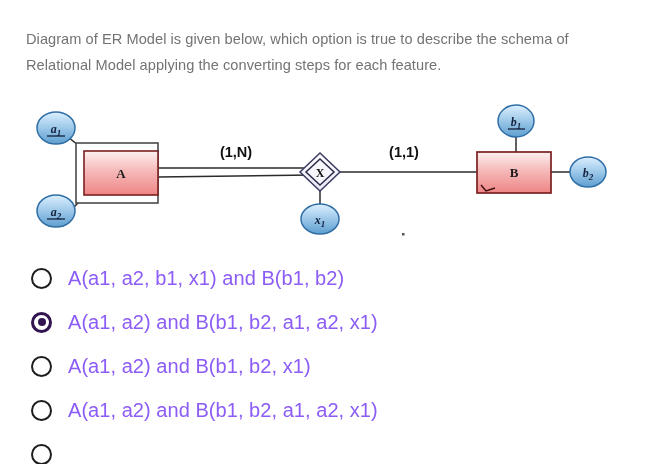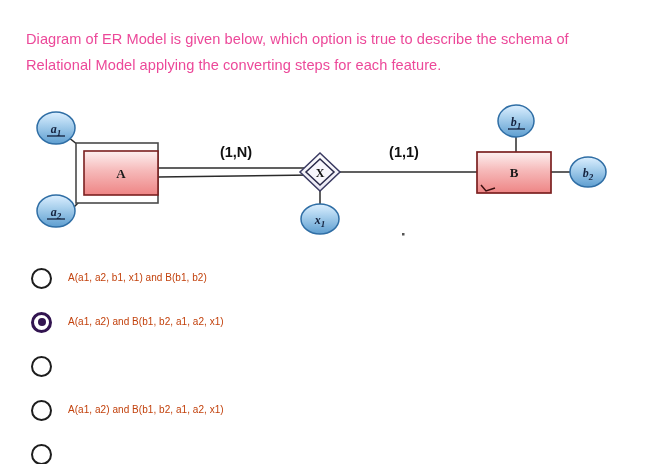--- a/index.html
+++ b/index.html
@@ -18,21 +18,21 @@
   }
 
   
   #question {
     position: absolute;
     left: 26px;
     top: 26px;
     width: 612px;
     font-size: 14.6px;
     line-height: 26px;
-    color: #ec4899;
+    color: #737373;
     letter-spacing: 0.05px;
   }
 
   
   #diagram {
     position: absolute;
     left: 0;
     top: 95px;
     width: 656px;
     height: 150px;
@@ -73,23 +73,23 @@
     left: 50%;
     top: 50%;
     width: 8px;
     height: 8px;
     margin-left: -4px;
     margin-top: -4px;
     border-radius: 50%;
     background: #321450;
   }
   .option-label {
-    font-size: 10px;
+    font-size: 20px;
     line-height: 20px;
-    color: #c2410c;
+    color: #8b5cf6;
     letter-spacing: 0.05px;
     white-space: nowrap;
   }
 </style>
 </head>
 <body>
 
 <div id="question">Diagram of ER Model is given below, which option is true to describe the schema of Relational Model applying the converting steps for each feature.</div>
 
 <div id="diagram">
@@ -181,20 +181,21 @@
     <span class="option-label">A(a1, a2, b1, x1) and B(b1, b2)</span>
   </div>
 
   <div class="option-row">
     <span class="radio selected"></span>
     <span class="option-label">A(a1, a2) and B(b1, b2, a1, a2, x1)</span>
   </div>
 
   <div class="option-row">
     <span class="radio"></span>
+    <span class="option-label">A(a1, a2) and B(b1, b2, x1)</span>
   </div>
 
   <div class="option-row">
     <span class="radio"></span>
     <span class="option-label">A(a1, a2) and B(b1, b2, a1, a2, x1)</span>
   </div>
 
   <div class="option-row">
     <span class="radio"></span>
   </div>

